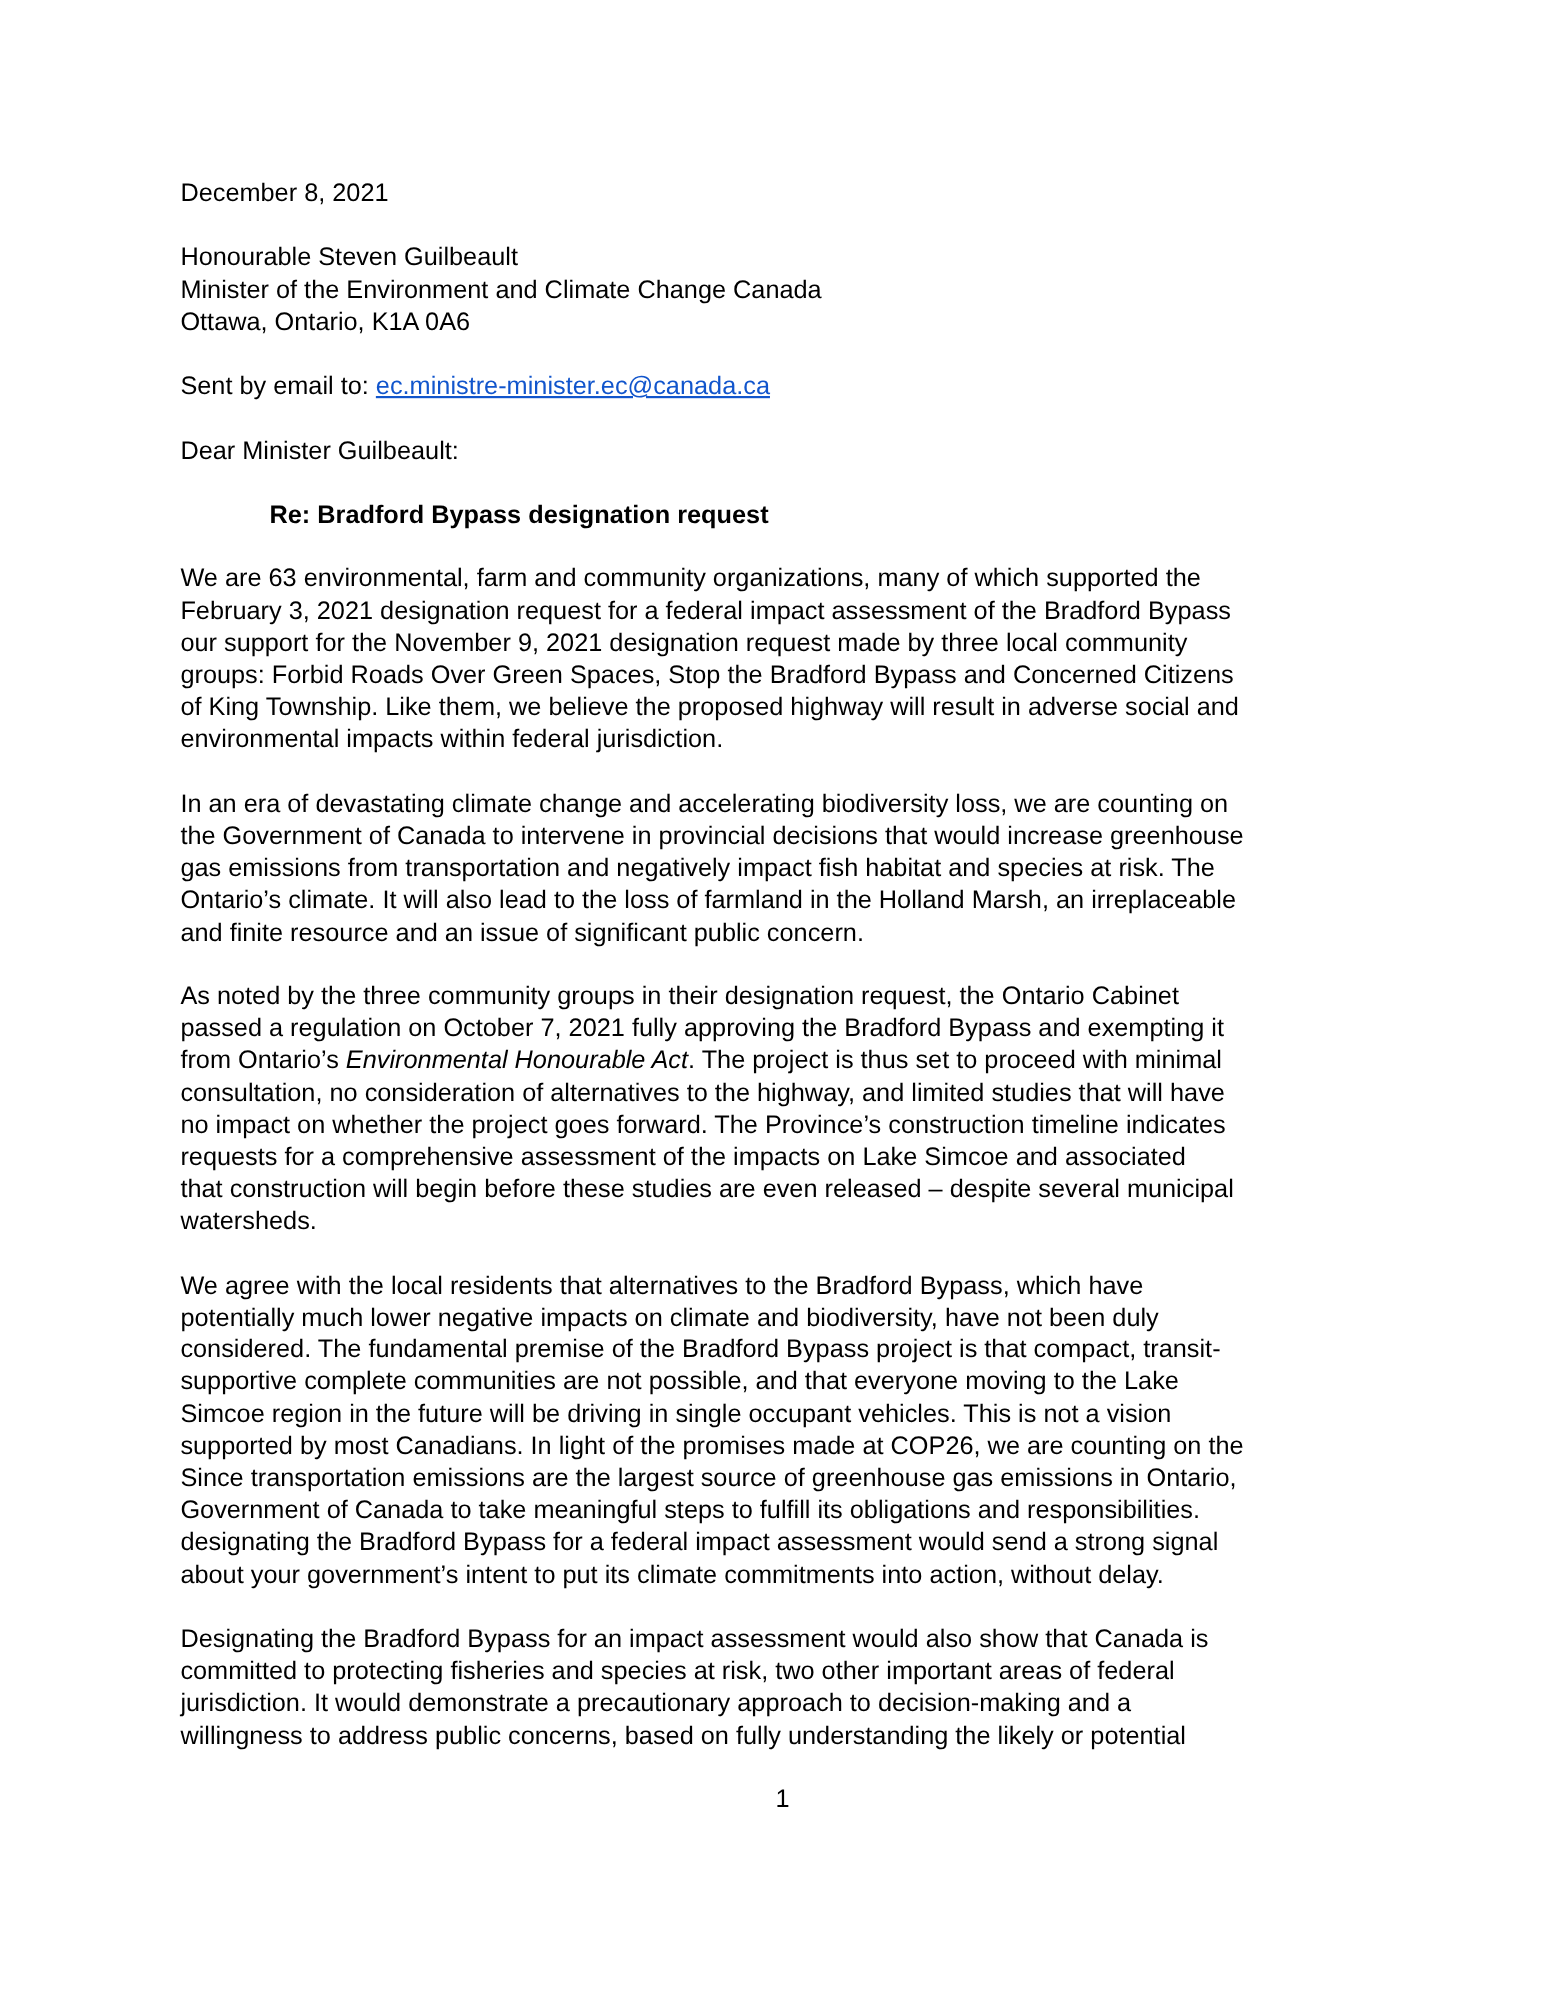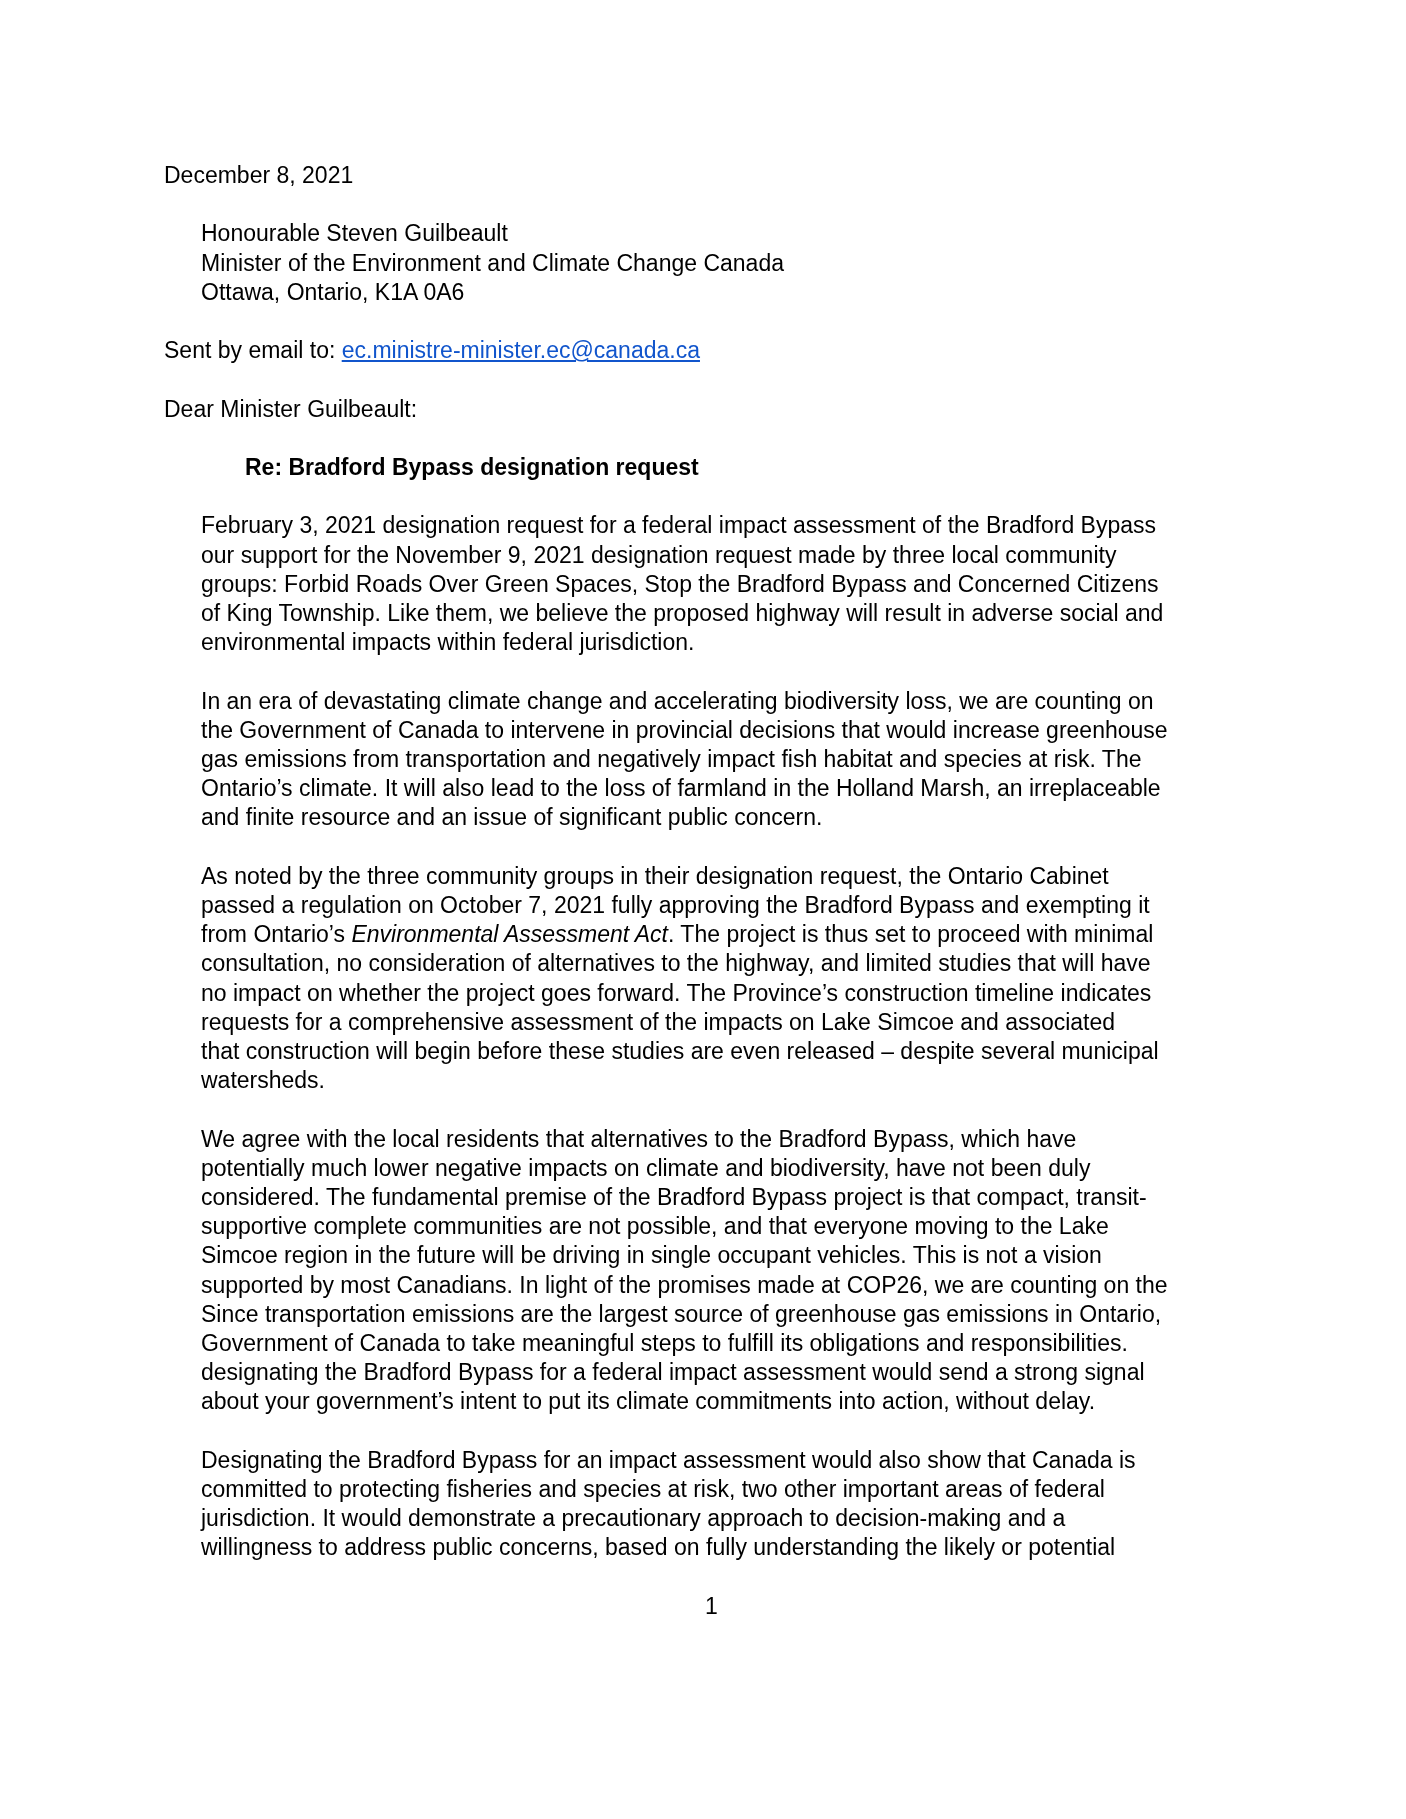--- a/index.html
+++ b/index.html
@@ -19,21 +19,20 @@
     line-height: 29.2px;
     padding: 161px 147px 0 164px;
     overflow: hidden;
     border-radius: 26px;
   }
   .block {
     margin: 0 0 29.2px 0;
   }
   .ln {
     white-space: nowrap;
-    margin-left: 37px;
   }
   .subject {
     font-weight: bold;
     padding-left: 81px;
   }
   .email-link {
     color: var(--link-color, #1155cc);
     text-decoration: underline;
   }
   .footer {
@@ -55,39 +54,40 @@
     <div class="ln">Ottawa, Ontario, K1A 0A6</div>
   </div>
 
   <div class="block"><span>Sent by email to: </span><a href="#" class="email-link">ec.ministre-minister.ec@canada.ca</a></div>
 
   <div class="block">Dear Minister Guilbeault:</div>
 
   <div class="block subject">Re: Bradford Bypass designation request</div>
 
   <div class="block">
+    <div class="ln">We are 63 environmental, farm and community organizations, many of which supported the</div>
     <div class="ln">February 3, 2021 designation request for a federal impact assessment of the Bradford Bypass</div>
     <div class="ln">our support for the November 9, 2021 designation request made by three local community</div>
     <div class="ln">groups: Forbid Roads Over Green Spaces, Stop the Bradford Bypass and Concerned Citizens</div>
     <div class="ln">of King Township. Like them, we believe the proposed highway will result in adverse social and</div>
     <div class="ln">environmental impacts within federal jurisdiction.</div>
   </div>
 
   <div class="block">
     <div class="ln">In an era of devastating climate change and accelerating biodiversity loss, we are counting on</div>
     <div class="ln">the Government of Canada to intervene in provincial decisions that would increase greenhouse</div>
     <div class="ln">gas emissions from transportation and negatively impact fish habitat and species at risk. The</div>
     <div class="ln">Ontario’s climate. It will also lead to the loss of farmland in the Holland Marsh, an irreplaceable</div>
     <div class="ln">and finite resource and an issue of significant public concern.</div>
   </div>
 
   <div class="block">
     <div class="ln">As noted by the three community groups in their designation request, the Ontario Cabinet</div>
     <div class="ln">passed a regulation on October 7, 2021 fully approving the Bradford Bypass and exempting it</div>
-    <div class="ln"><span>from Ontario’s </span><i>Environmental Assessment Act</i><span>. The project is thus set to proceed with minimal</span></div>
+    <div class="ln"><span>from Ontario’s </span><i>Environmental Honourable Act</i><span>. The project is thus set to proceed with minimal</span></div>
     <div class="ln">consultation, no consideration of alternatives to the highway, and limited studies that will have</div>
     <div class="ln">no impact on whether the project goes forward. The Province’s construction timeline indicates</div>
     <div class="ln">requests for a comprehensive assessment of the impacts on Lake Simcoe and associated</div>
     <div class="ln">that construction will begin before these studies are even released – despite several municipal</div>
     <div class="ln">watersheds.</div>
   </div>
 
   <div class="block">
     <div class="ln">We agree with the local residents that alternatives to the Bradford Bypass, which have</div>
     <div class="ln">potentially much lower negative impacts on climate and biodiversity, have not been duly</div>

